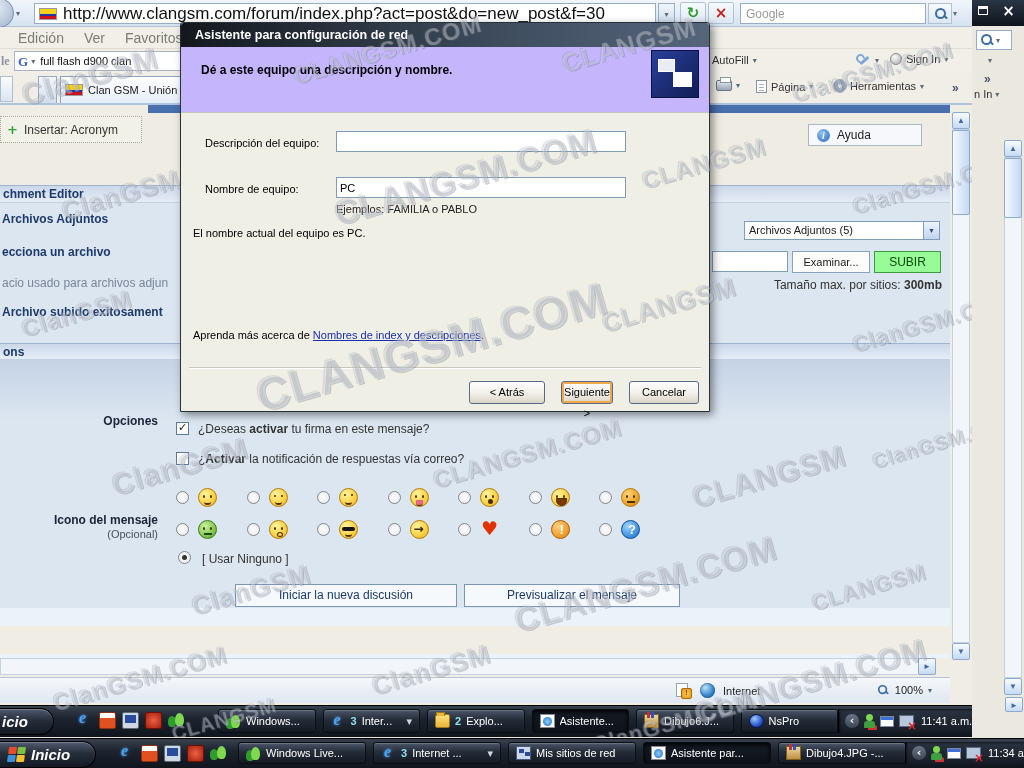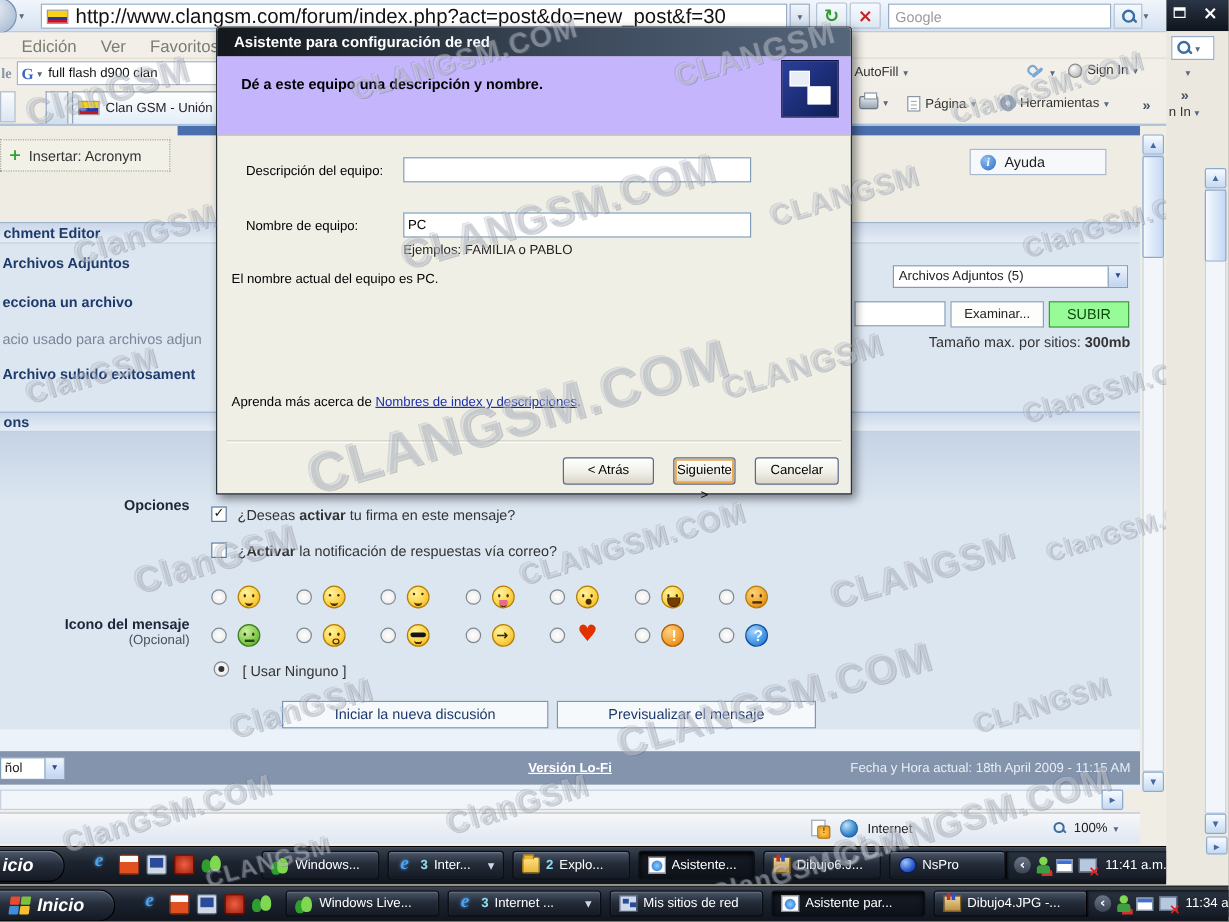--- a/index.html
+++ b/index.html
@@ -473,28 +473,20 @@
         </div>
       <span id="noneradio" class="a radio sel"></span>
       <span id="nonelabel" class="a">[ Usar Ninguno ]</span>
 
       <div id="btn-start" class="a formbtn">Iniciar la nueva discusión</div>
       <div id="btn-prev" class="a formbtn">Previsualizar el mensaje</div>
     </div>
 
     <div id="whitestrip" class="a"></div>
 
-    <div id="footbar" class="a">
-      <div id="langsel" class="a">
-        <span>ñol</span>
-        <span class="selarrow">▼</span>
-      </div>
-      <span id="lofi" class="a">Versión Lo-Fi</span>
-      <span id="fdate" class="a">Fecha y Hora actual: 18th April 2009 - 11:15 AM</span>
-    </div>
     <div id="strip2" class="a"></div>
 
     <div id="hscroll" class="a">
       <div id="hsr" class="sbtn">►</div>
     </div>
 
     <div id="statusbar" class="a">
       <span id="sb-shdoc" class="a shdoc"></span>
       <span id="sb-globe" class="a globe"></span>
       <span id="sb-zone" class="a">Internet</span>

